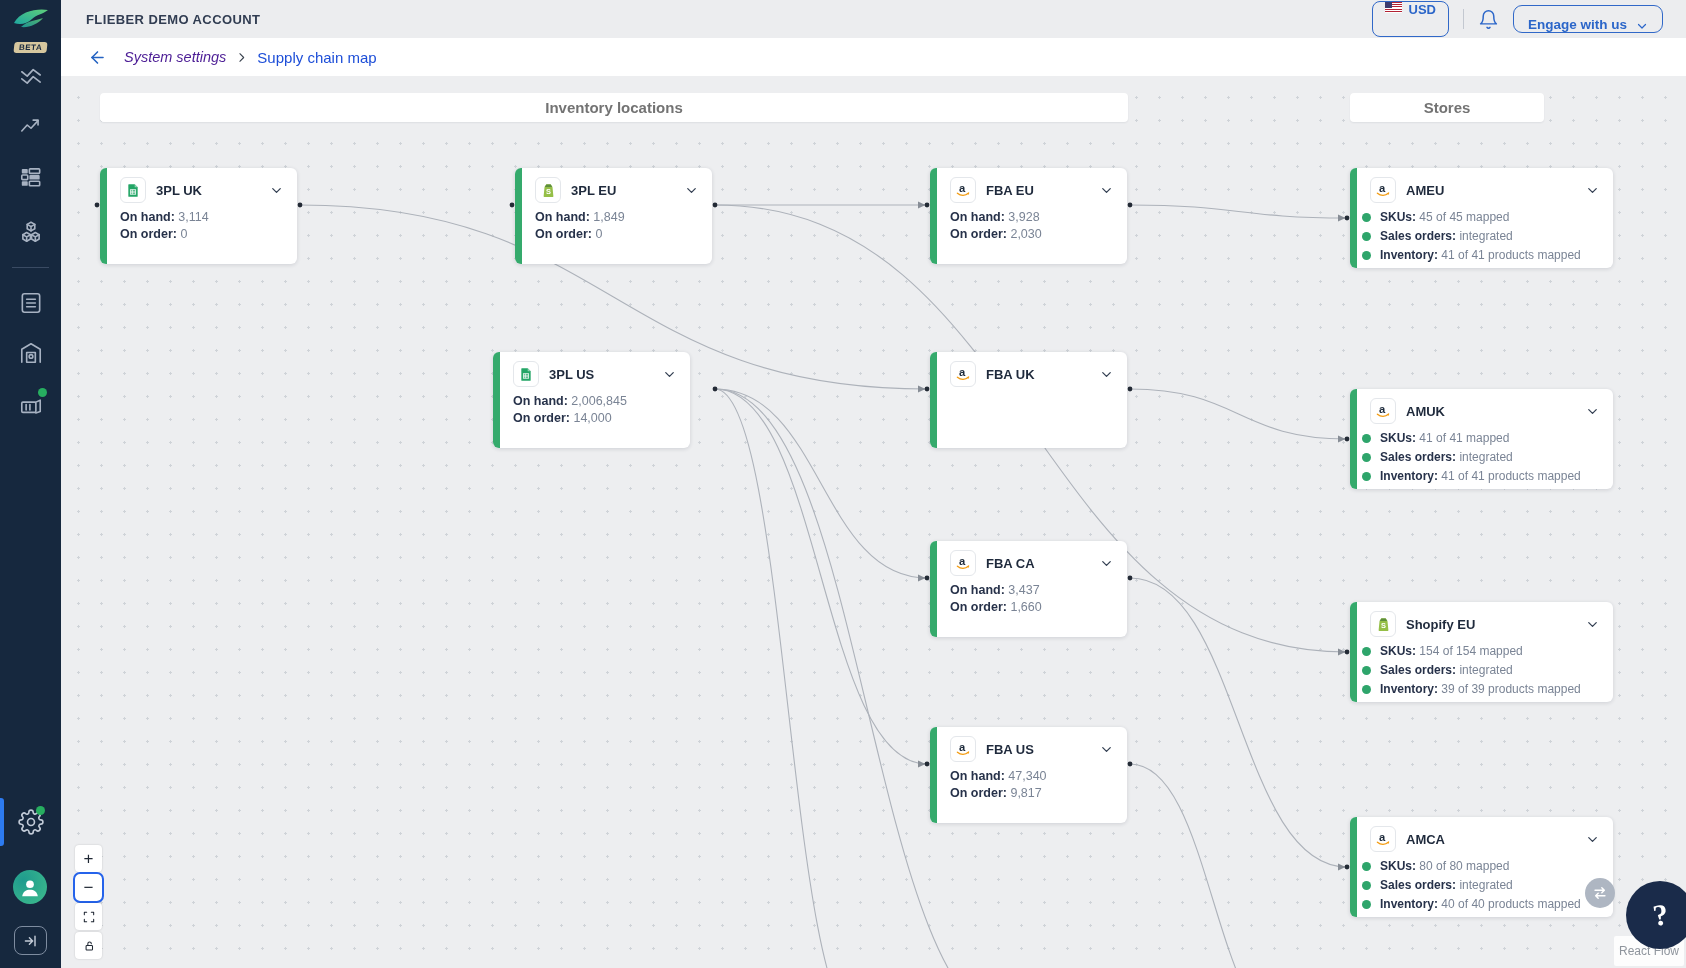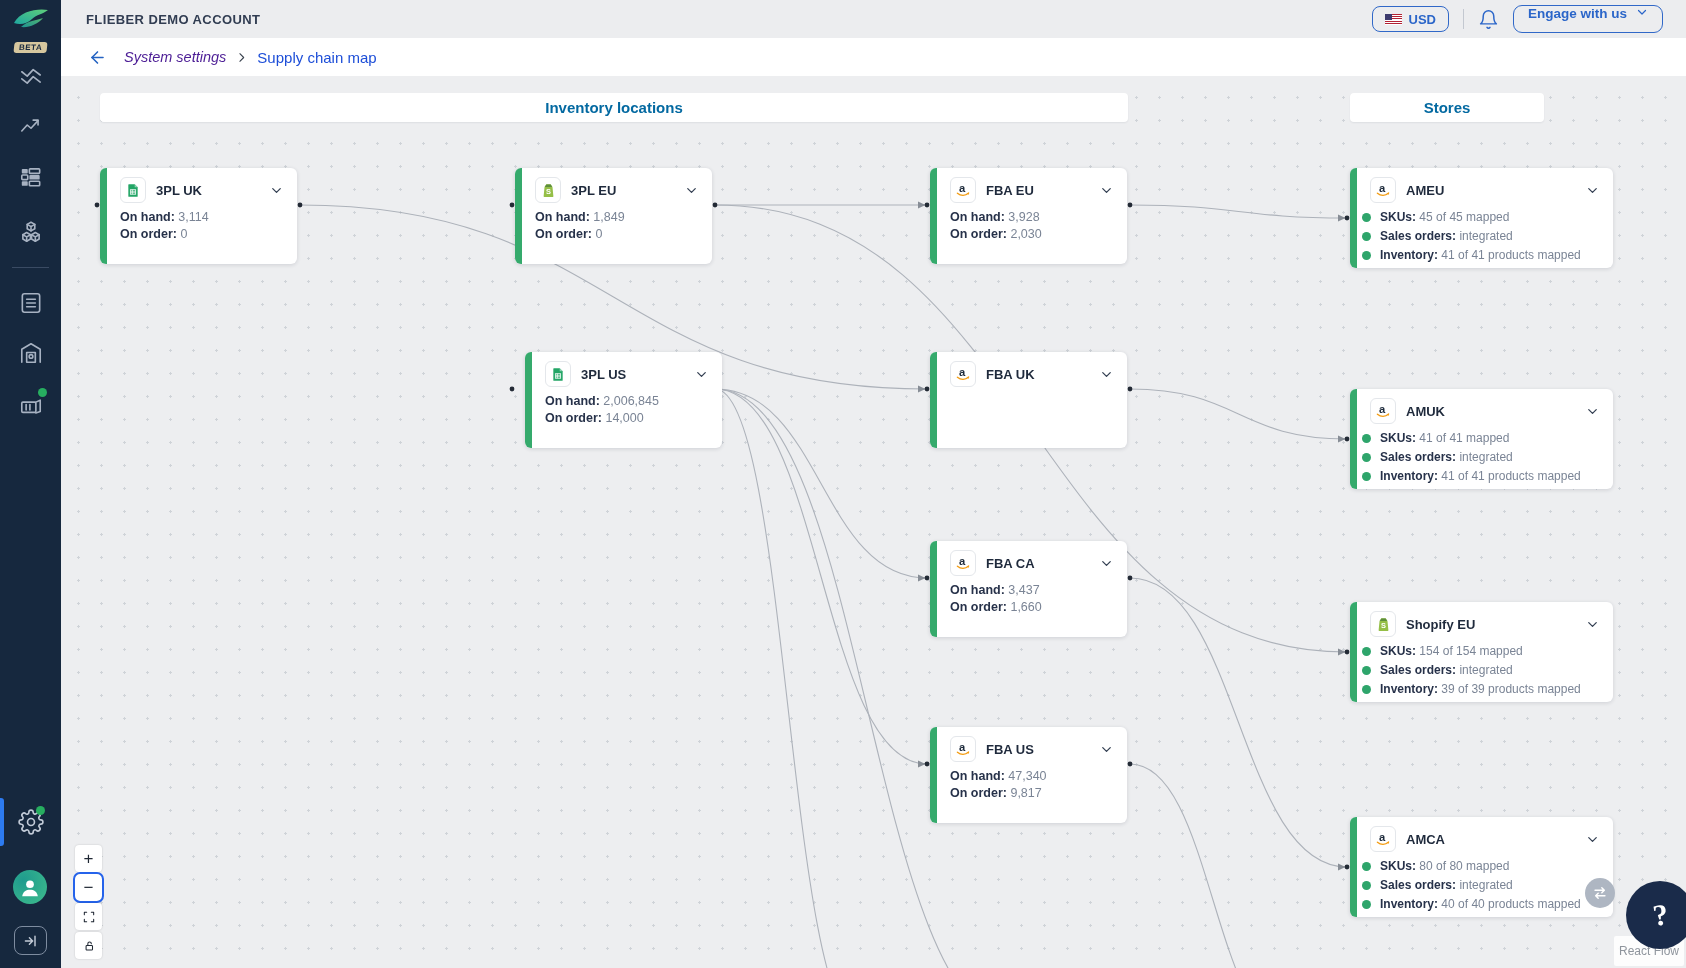--- a/index.html
+++ b/index.html
@@ -22,29 +22,29 @@
   .avatar svg { width:22px; height:22px; }
   .collapse-btn { position:absolute; left:14px; width:33px; height:29px; border:1px solid #7E8CA0;
     border-radius:8px; background:transparent; display:flex; align-items:center; justify-content:center; cursor:pointer; }
   .collapse-btn svg { width:16px; height:16px; stroke:#C3CBD7; fill:none; stroke-width:1.8; stroke-linecap:round; }
 
   
   .topbar { position:absolute; left:61px; right:0; top:0; height:38px; background:#ECEDEF;
     display:flex; align-items:center; z-index:20; }
   .app-title { margin-left:25px; font-size:13px; font-weight:bold; letter-spacing:.4px; color:#313D52; }
   .topbar-right { margin-left:auto; margin-right:23px; display:flex; align-items:center; gap:14px; }
-  .usd-btn { display:flex; align-items:center; gap:7px; height:26px; padding:0 12px;
+  .usd-btn { display:flex; gap:7px; height:36px; padding:0 12px;
     border:1.5px solid #3068C8; border-radius:8px; background:transparent; cursor:pointer; }
   .usd-label { font-size:13px; font-weight:bold; color:#2B66C9; }
   .flag { width:17px; height:11px; position:relative; background:repeating-linear-gradient(180deg,#B22234 0 1.1px,#fff 1.1px 2.2px); }
   .flag::before { content:""; position:absolute; left:0; top:0; width:7px; height:6px; background:#3C3B6E; }
   .top-divider { width:1px; height:20px; background:#C3C8D0; }
   .bell-btn { background:none; border:none; cursor:pointer; display:flex; }
   .bell-btn svg { width:21px; height:21px; stroke:#2B66C9; fill:none; stroke-width:1.7; stroke-linecap:round; stroke-linejoin:round; }
-  .engage-btn { display:flex; align-items:flex-start; gap:9px; height:28px; padding:0 14px;
+  .engage-btn { display:flex; align-items:flex-end; gap:9px; height:28px; padding:0 14px;
     border:1.5px solid #3068C8; border-radius:9px; background:transparent; cursor:pointer; }
   .engage-label { font-size:13.5px; font-weight:bold; color:#2B66C9; }
   .engage-btn svg { width:12px; height:12px; stroke:#2B66C9; fill:none; stroke-width:2.4; stroke-linecap:round; stroke-linejoin:round; }
 
   
   .crumbs { position:absolute; left:61px; right:0; top:38px; height:38px; background:#fff;
     display:flex; align-items:center; z-index:20; }
   .back-btn { margin-left:27px; background:none; border:none; cursor:pointer; display:flex; }
   .back-btn svg { width:19px; height:19px; stroke:#2563C2; fill:none; stroke-width:2; stroke-linecap:round; stroke-linejoin:round; }
   .crumb-parent { margin-left:17px; font-size:14.5px; color:#4c1d95; cursor:pointer;font-style:italic; }
@@ -54,21 +54,21 @@
 
   
   .canvas { position:absolute; left:61px; top:76px; right:0; bottom:0; overflow:hidden;
     background-color:#EDEEF0;
     background-image:radial-gradient(circle,#CFD3D8 1.1px, transparent 1.3px);
     background-size:23px 23px; background-position:6px 10px; }
   .edges-svg { position:absolute; left:0; top:0; }
 
   .col-hdr { position:absolute; height:29px; background:#fff; border-radius:4px;
     display:flex; align-items:center; justify-content:center; font-size:15px; font-weight:bold;
-    color:#0369a1; box-shadow:0 1px 2px rgba(20,30,50,.07); }
+    color:#737373; box-shadow:0 1px 2px rgba(20,30,50,.07); }
 
   
   .node { position:absolute; background:#fff; border-radius:6px; box-shadow:0 1px 4px rgba(20,30,50,.14); cursor:grab; }
   .node::before { content:""; position:absolute; left:0; top:0; bottom:0; width:7px; background:#35AA6C; border-radius:6px 0 0 6px; }
   .node.loc { width:197px; height:96px; }
   .node.store { width:263px; height:100px; }
   .node .hd { display:flex; align-items:center; gap:10px; padding:9px 13px 0 20px; }
   .icon-box { width:26px; height:26px; border:1px solid #E4E7EB; border-radius:6px; background:#fff;
     display:flex; align-items:center; justify-content:center; flex:none; }
   .node .title { font-size:13px; font-weight:bold; color:#1F2A3C; flex:1; }
@@ -321,21 +321,21 @@
         <svg viewBox="0 0 24 24">
               <path d="M6 9l6 6 6-6"></path>
             </svg>
       </button>
     </div>
     <div class="rows">
       <div><b class="lbl">On hand:</b> <span class="val">3,928</span></div>
       <div><b class="lbl">On order:</b> <span class="val">2,030</span></div>
     </div>
   </div>
-      <div class="node loc" style="left: 464px; top: 276px;">
+      <div class="node loc" style="left: 432px; top: 276px;">
     <div class="hd">
       <span class="icon-box">
             <svg width="16" height="17" viewBox="0 0 24 24">
               <path d="M6 2.5h8.5L19 7v13.5c0 .6-.4 1-1 1H6c-.6 0-1-.4-1-1v-17c0-.6.4-1 1-1z" fill="#23A566"></path>
               <path d="M14.5 2.5L19 7h-4.5z" fill="#8ED1B1"></path>
               <rect x="8" y="10.8" width="8" height="6.8" fill="none" stroke="#fff" stroke-width="1.1"></rect>
               <path d="M8 13.1h8M8 15.4h8M11 10.8v6.8" stroke="#fff" stroke-width="1.1"></path>
             </svg>
           </span>
       <span class="title">3PL US</span>

